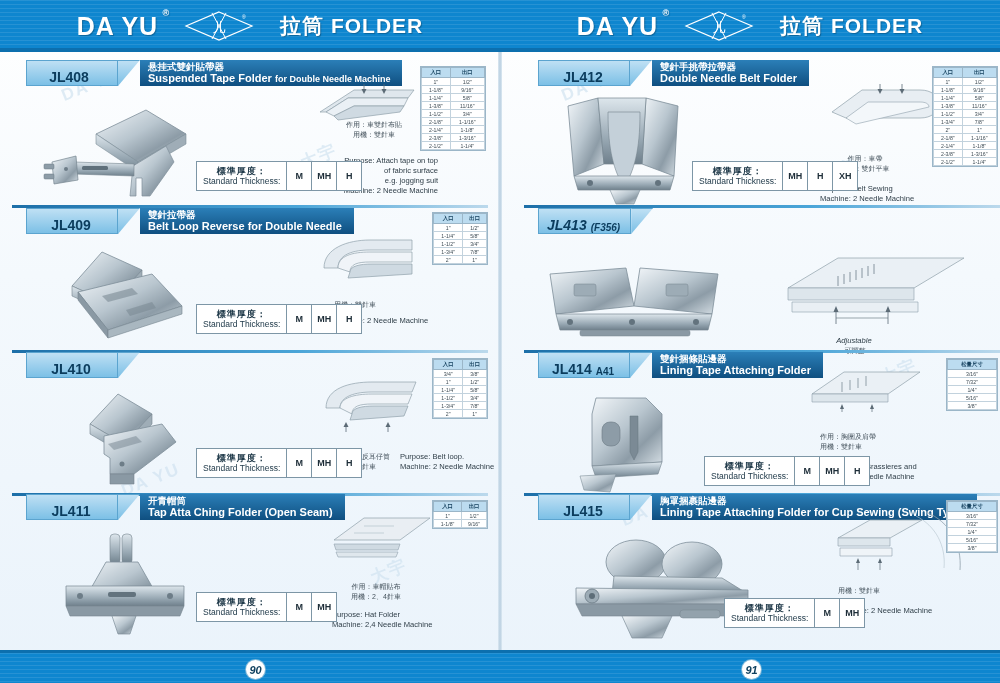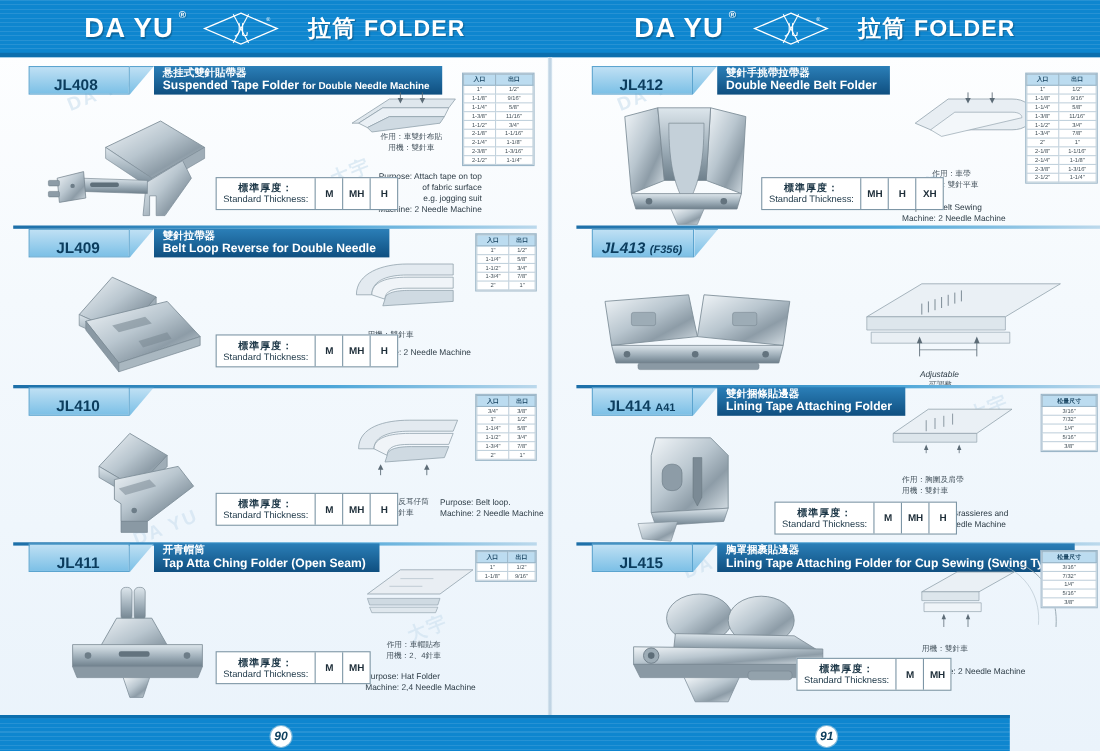--- a/index.html
+++ b/index.html
@@ -40,21 +40,21 @@
   }
   .brand .reg{ position:absolute; top:-4px; right:-12px; font-size:9px; }
   .diamond{ width:70px; height:32px; }
   .hd-title{
     color:#fff; font-weight:bold; font-size:21px; letter-spacing:1px;
     text-shadow: 1px 1px 1px rgba(0,0,0,.25);
   }
 
   
   .footer{
-    position:absolute; left:0; bottom:0; width:918px; height:33px;
+    position:absolute; left:0; bottom:0; width:1000px; height:33px;
     background:#0e86cf;
     background-image: repeating-linear-gradient(180deg,
        rgba(255,255,255,.10) 0px, rgba(255,255,255,.10) 1px,
        rgba(0,0,0,0) 1px, rgba(0,0,0,0) 4px);
     border-top:3px solid #0c6fae;
   }
   .pgnum{
     position:absolute; top:7px; width:19px; height:19px; border-radius:50%;
     background:#fff; color:#10415f;
     font-size:11px; font-style:italic; font-weight:bold;

